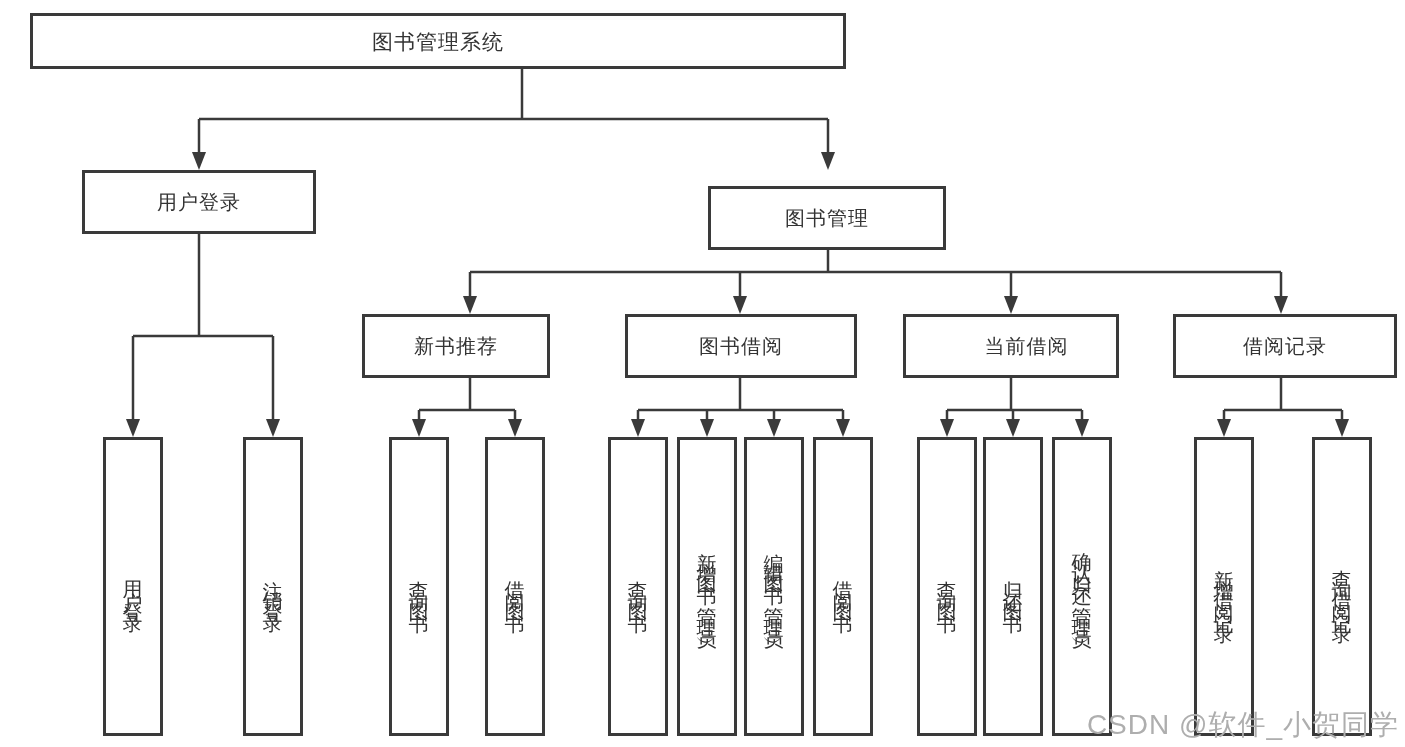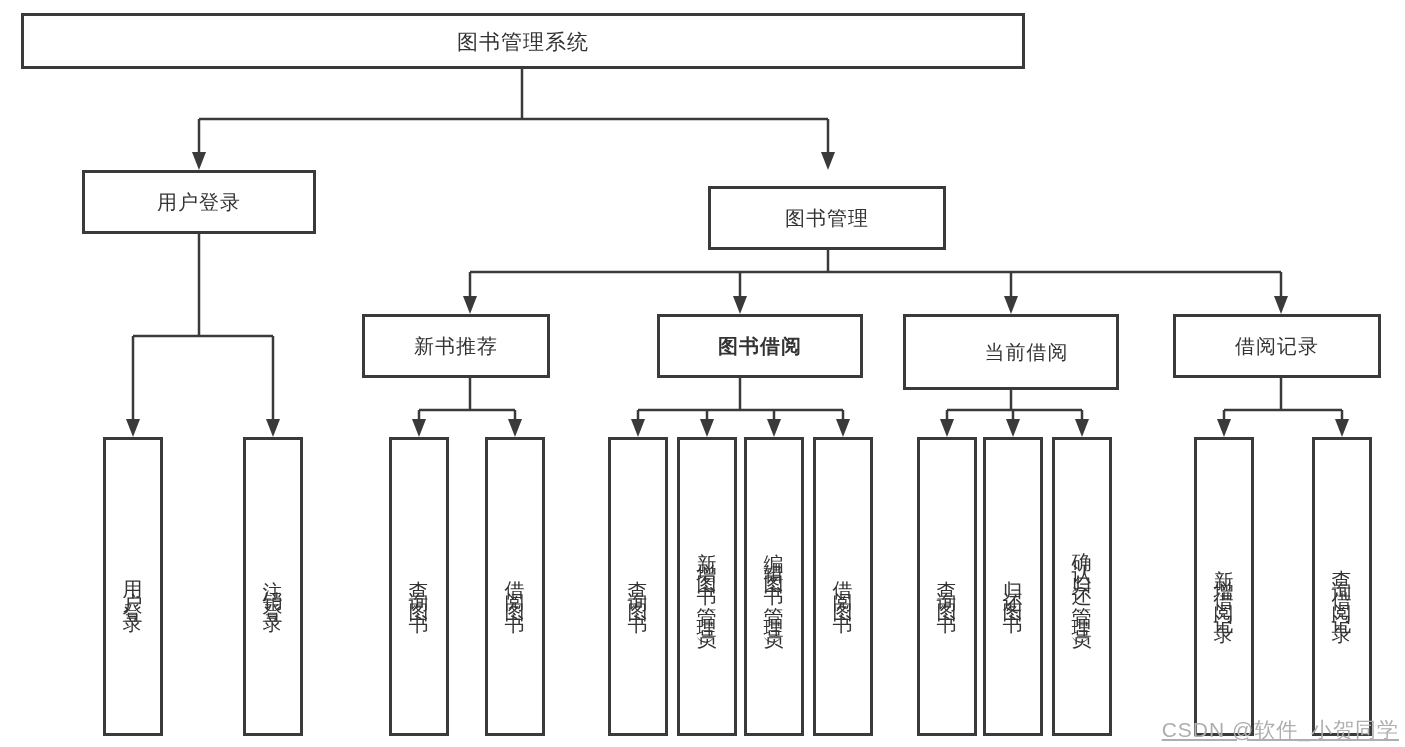--- a/index.html
+++ b/index.html
@@ -31,25 +31,24 @@
     text-orientation:mixed;
     font-size:20px;
     letter-spacing:11px;
     width:60px;height:299px;
     top:437px;
   }
   .watermark{
     position:absolute;
     right:6px;bottom:3px;
     z-index:2;
-    font-size:21px;
+    font-size:28px;
     color:#aeaeae;
     letter-spacing:1px;
     white-space:nowrap;
-    text-decoration:underline;
   }
 </style>
 </head>
 <body>
 
 <div id="stage">
 
   <svg id="wires" viewBox="0 0 1405 747" xmlns="http://www.w3.org/2000/svg">
     <g stroke="#3a3a3a" stroke-width="2.5" fill="none">
 
@@ -109,41 +108,41 @@
       <polygon points="767,419 781,419 774,437"></polygon>
       <polygon points="836,419 850,419 843,437"></polygon>
       <polygon points="940,419 954,419 947,437"></polygon>
       <polygon points="1006,419 1020,419 1013,437"></polygon>
       <polygon points="1075,419 1089,419 1082,437"></polygon>
       <polygon points="1217,419 1231,419 1224,437"></polygon>
       <polygon points="1335,419 1349,419 1342,437"></polygon>
     </g>
   </svg>
 
-  <div class="node h-node root-node" style="left:21px;top:13px;width:1004px;height:56px;">
+  <div class="node h-node root-node" style="left:30px;top:13px;width:816px;height:56px;">
     <span>图书管理系统</span>
   </div>
 
   <div class="node h-node" style="left:82px;top:170px;width:234px;height:64px;">
     <span>用户登录</span>
   </div>
   <div class="node h-node" style="left:708px;top:170px;width:238px;height:64px;margin-top:16px;">
     <span>图书管理</span>
   </div>
 
   <div class="node h-node" style="left:362px;top:314px;width:188px;height:64px;">
     <span>新书推荐</span>
   </div>
-  <div class="node h-node" style="left:657px;top:314px;width:206px;height:64px;font-weight:bold;">
+  <div class="node h-node" style="left:625px;top:314px;width:232px;height:64px;">
     <span>图书借阅</span>
   </div>
-  <div class="node h-node" style="left:903px;top:314px;width:216px;height:76px;padding-left:31px;">
+  <div class="node h-node" style="left:903px;top:314px;width:216px;height:64px;padding-left:31px;">
     <span>当前借阅</span>
   </div>
-  <div class="node h-node" style="left:1173px;top:314px;width:208px;height:64px;">
+  <div class="node h-node" style="left:1173px;top:314px;width:224px;height:64px;">
     <span>借阅记录</span>
   </div>
 
   <div class="node leaf" style="left:103px;">用户登录</div>
   <div class="node leaf" style="left:243px;">注销登录</div>
 
   <div class="node leaf" style="left:389px;">查询图书</div>
   <div class="node leaf" style="left:485px;">借阅图书</div>
 
   <div class="node leaf" style="left:608px;">查询图书</div>

